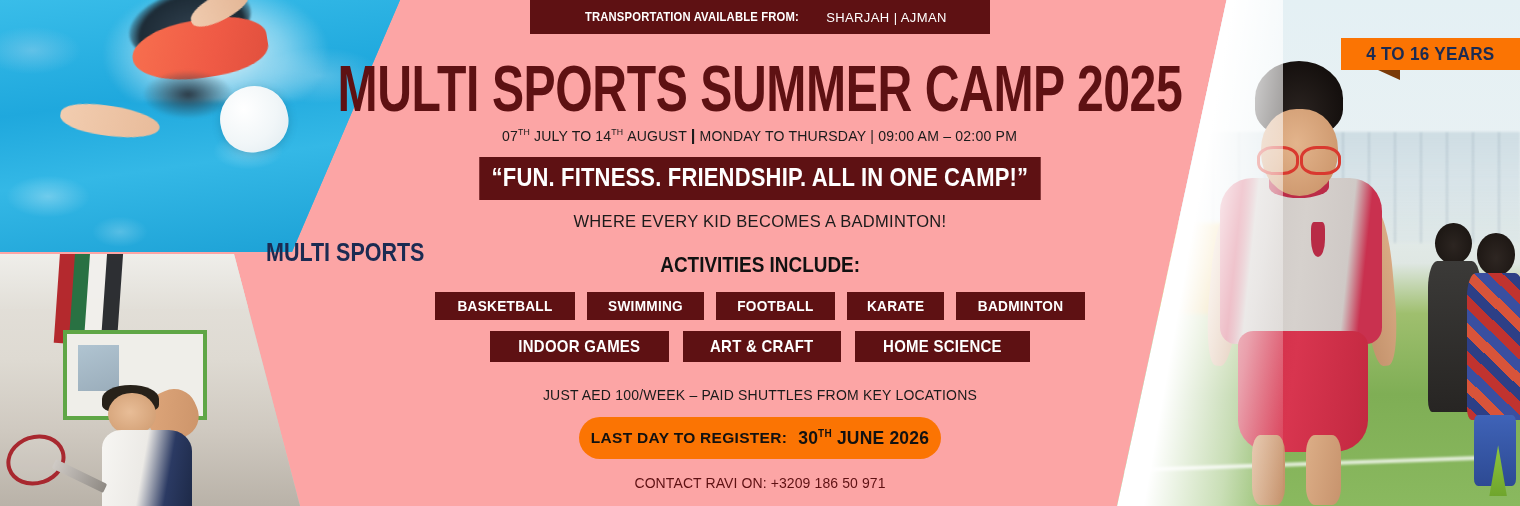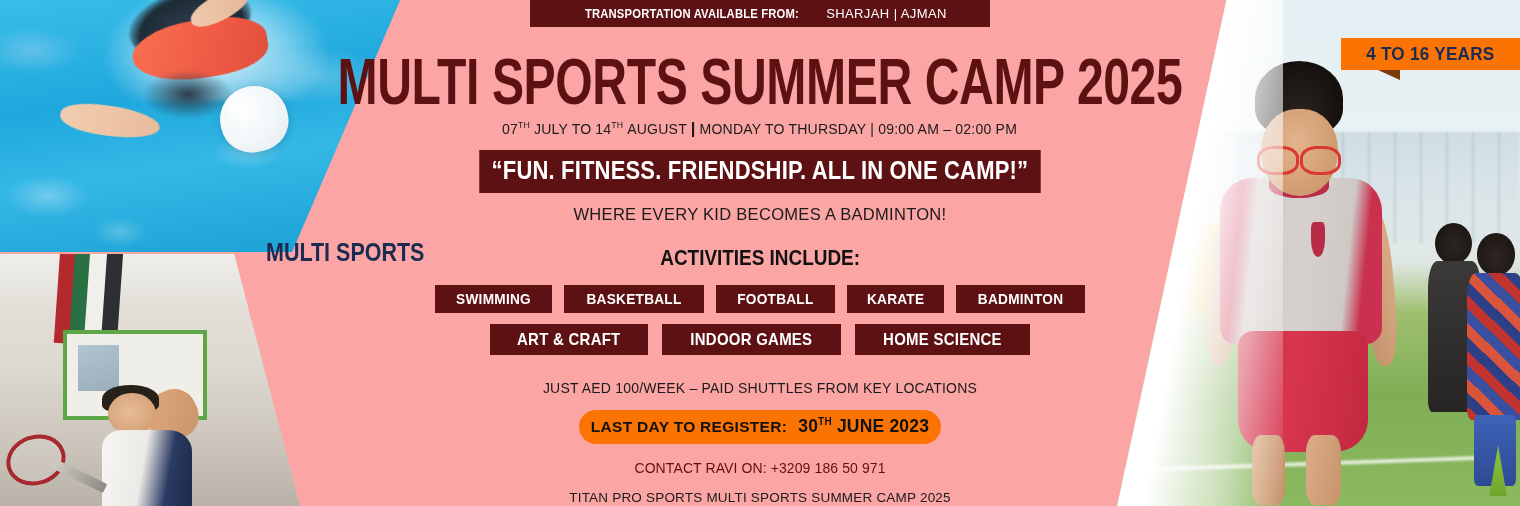--- a/index.html
+++ b/index.html
@@ -491,59 +491,58 @@
     </div>
 
     <div id="tagline-banner">“FUN. FITNESS. FRIENDSHIP. ALL IN ONE CAMP!”</div>
 
     <div id="subtagline">WHERE EVERY KID BECOMES A BADMINTON!</div>
 
     <div id="activities-heading">ACTIVITIES INCLUDE:</div>
 
     <div class="pill-row row1">
       <div class="pill">
+          <span>BASKETBALL</span>
+        </div>
+      <div class="pill">
           <span>SWIMMING</span>
         </div>
       <div class="pill">
-          <span>BASKETBALL</span>
-        </div>
-      <div class="pill">
           <span>FOOTBALL</span>
         </div>
       <div class="pill">
           <span>KARATE</span>
         </div>
       <div class="pill">
           <span>BADMINTON</span>
         </div>
     </div>
 
     <div class="pill-row row2">
       <div class="pill">
+          <span>INDOOR GAMES</span>
+        </div>
+      <div class="pill">
           <span>ART &amp; CRAFT</span>
-        </div>
-      <div class="pill">
-          <span>INDOOR GAMES</span>
         </div>
       <div class="pill">
           <span>HOME SCIENCE</span>
         </div>
     </div>
 
     <div id="price-line">JUST AED 100/WEEK – PAID SHUTTLES FROM KEY LOCATIONS</div>
 
     <div id="register-button">
       <span class="rb-label">LAST DAY TO REGISTER:</span>
-      <span class="rb-date"><span>30</span><sup>TH</sup> <span>JUNE 2023</span></span>
+      <span class="rb-date"><span>30</span><sup>TH</sup> <span>JUNE 2026</span></span>
     </div>
 
     <div id="contact-line">CONTACT RAVI ON: +3209 186 50 971</div>
 
     <div id="footer-lines">
-      <div>TITAN PRO SPORTS MULTI SPORTS SUMMER CAMP 2025</div>
     </div>
 
   </div>
 
   <div id="multi-sports-label">MULTI SPORTS</div>
   <div id="age-badge">
       <span>4 TO 16 YEARS</span>
     </div>
   <div id="age-badge-fold"></div>
 

